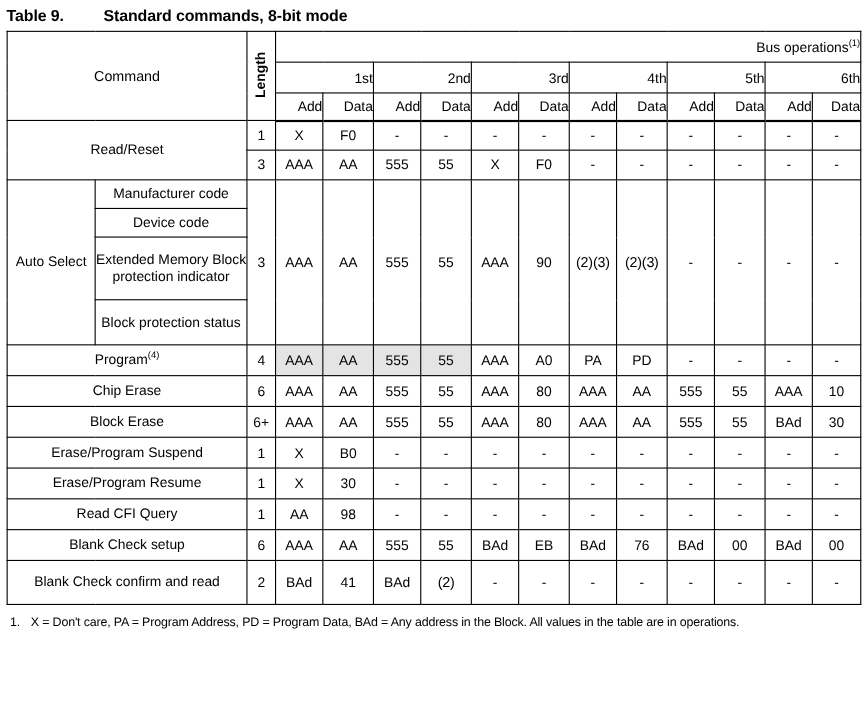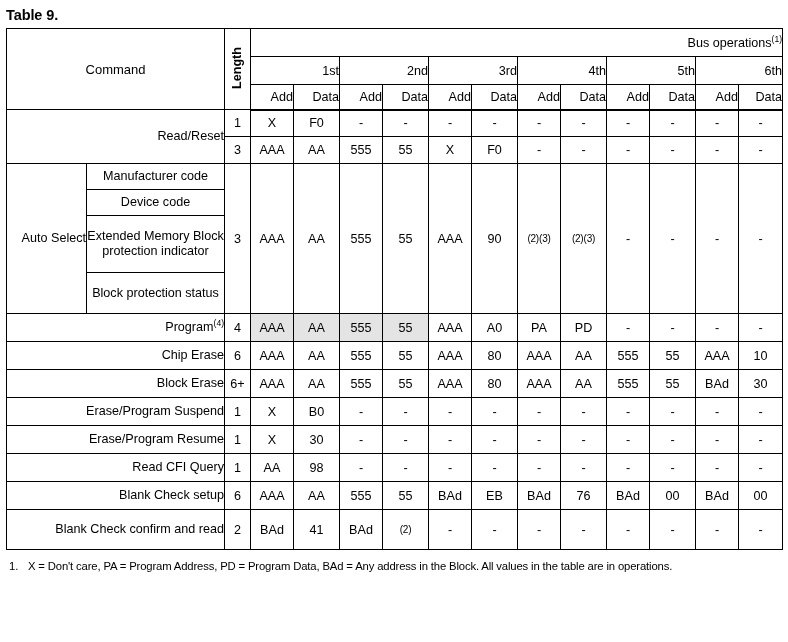--- a/index.html
+++ b/index.html
@@ -81,40 +81,40 @@
     line-height: 1;
     display: inline-block;
   }
 
   
   .c {
     text-align: center;
     font-size: 12.6px;
   }
   .cmdname {
-    text-align: right;
+    text-align: center;
     padding-left: 7px;
     font-size: 12.6px;
     line-height: 1.18;
   }
   .sub {
     text-align: center;
     padding-left: 7px;
     font-size: 12.6px;
     line-height: 1.18;
   }
   .shade { background: #e4e4e4 !important; }
 
   sup {
     font-size: 0.68em;
     vertical-align: super;
     line-height: 0;
   }
   .fn {
-    font-size: 10px;
+    font-size: 13px;
     letter-spacing: -0.2px;
   }
 
   
   .notes {
     margin: 9px 0 0 6px;
     width: 770px;
     font-size: 11.3px;
     line-height: 1.28;
     letter-spacing: -0.15px;
@@ -126,20 +126,21 @@
   .note .n-num { width: 22px; flex: 0 0 22px; padding-left: 3px; }
   .note .n-txt { flex: 1 1 auto; }
 </style>
 </head>
 <body>
 
 <div id="page">
 
   <div class="caption">
     <span class="cap-num">Table 9.</span>
+    <span class="cap-title">Standard commands, 8-bit mode</span>
   </div>
 
   <table class="cmd">
     <colgroup>
       <col style="width:80px">
       <col style="width:138px">
       <col style="width:26px">
       <col style="width:43px">
         <col style="width:46px">
       <col style="width:43px">

